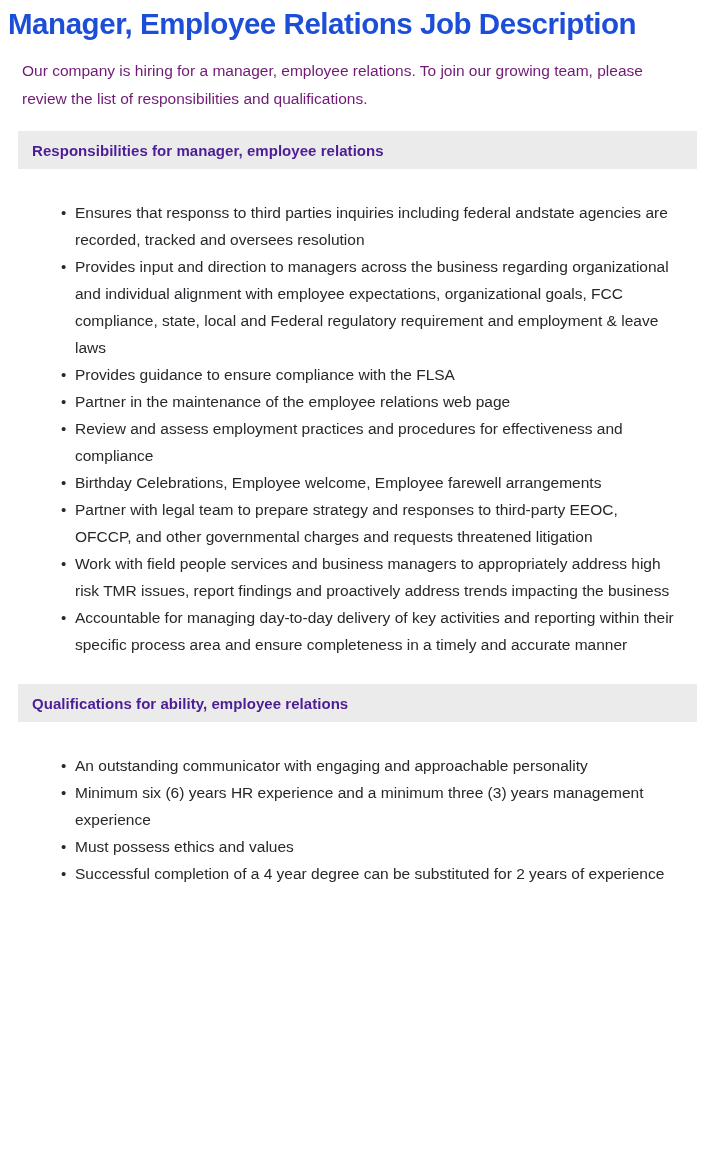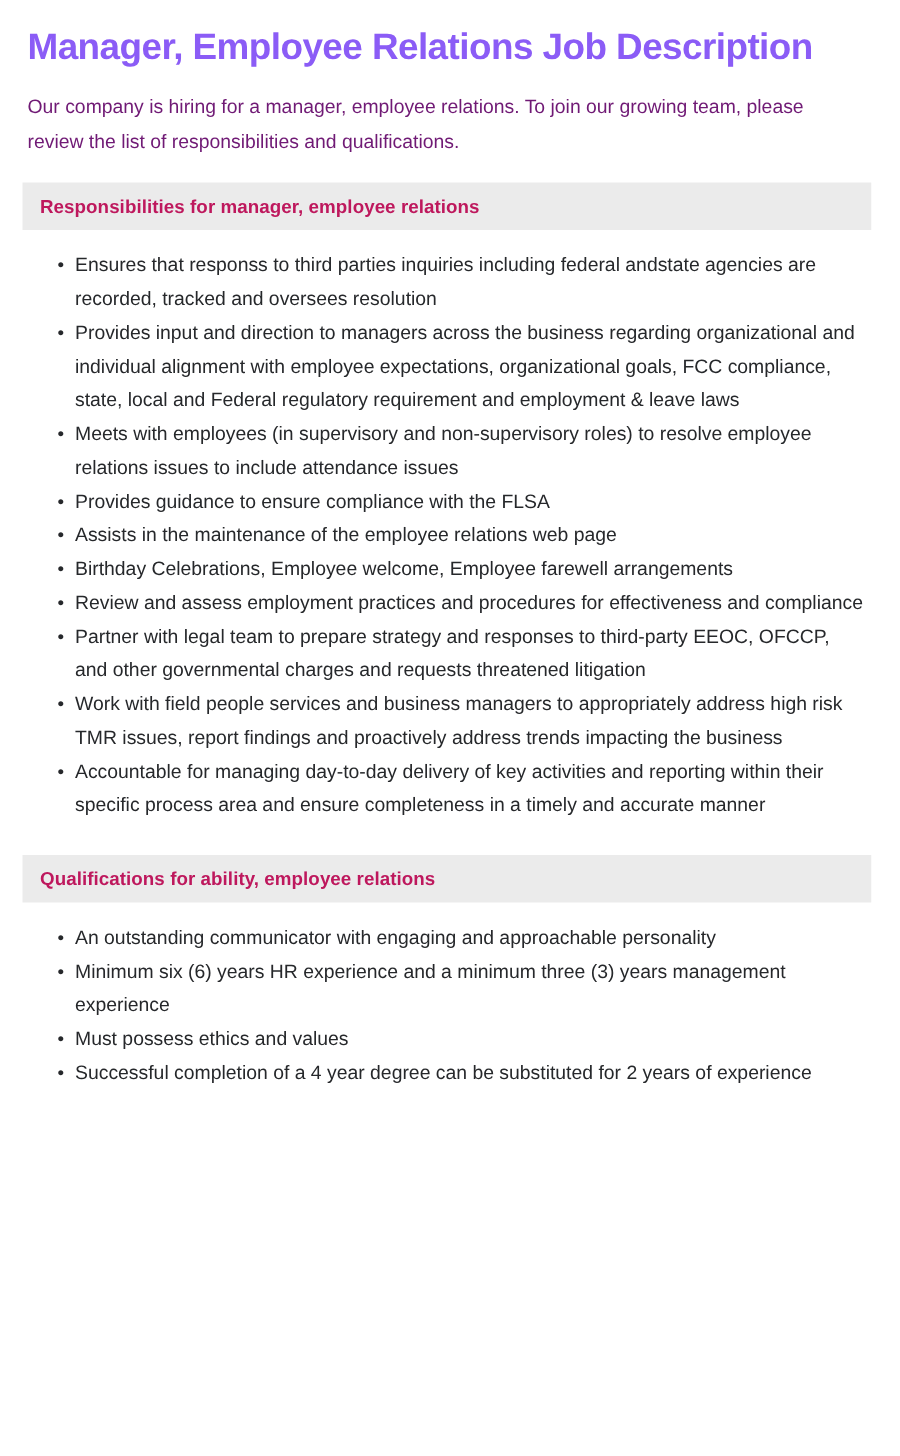--- a/index.html
+++ b/index.html
@@ -18,27 +18,27 @@
   .page {
     position: relative;
     width: 720px;
     min-height: 1165px;
     box-sizing: border-box;
     overflow: hidden;
   }
 
   
   .doc-title {
-    margin: 15px;
+    margin: 1px;
     padding: 4px 6px 0 7px;
     font-size: 29.5px;
     line-height: 38px;
     font-weight: bold;
     letter-spacing: -0.45px;
-    color: #8b5cf6;
+    color: #1d4ed8;
     white-space: nowrap;
   }
 
   
   .intro {
     margin: 14px 0 0 0;
     padding: 0 34px 0 22px;
     font-size: 15.5px;
     line-height: 28px;
     color: #701a75;
@@ -53,27 +53,27 @@
     height: 38px;
     background: #ebebeb;
     display: flex;
     align-items: center;
     box-sizing: border-box;
   }
   .section-header-text {
     padding-left: 14px;
     font-size: 15px;
     font-weight: bold;
-    color: #be185d;
+    color: #4c1d95;
     letter-spacing: 0.05px;
   }
 
   
   ul.bullets {
-    margin: 1px;
+    margin: 16px;
     padding: 14px 28px 0 59px;
     list-style: none;
   }
   ul.bullets > li {
     position: relative;
     font-size: 15.5px;
     line-height: 27px;
     color: #26282b;
     margin: 0 0 0 0;
     padding: 0 0 0 0;
@@ -101,25 +101,24 @@
 
   <p class="intro">Our company is hiring for a manager, employee relations. To join our growing team, please review the list of responsibilities and qualifications.</p>
 
   <div class="section">
     <div class="section-header">
       <span class="section-header-text">Responsibilities for manager, employee relations</span>
     </div>
     <ul class="bullets">
       <li>Ensures that responss to third parties inquiries including federal andstate agencies are recorded, tracked and oversees resolution</li>
       <li>Provides input and direction to managers across the business regarding organizational and individual alignment with employee expectations, organizational goals, FCC compliance, state, local and Federal regulatory requirement and employment &amp; leave laws</li>
-      <li>Meets with employees (in supervisory and non-supervisory roles) to resolve employee relations issues to include attendance issues</li>
       <li>Provides guidance to ensure compliance with the FLSA</li>
-      <li>Assists in the maintenance of the employee relations web page</li>
+      <li>Partner in the maintenance of the employee relations web page</li>
+      <li>Review and assess employment practices and procedures for effectiveness and compliance</li>
       <li>Birthday Celebrations, Employee welcome, Employee farewell arrangements</li>
-      <li>Review and assess employment practices and procedures for effectiveness and compliance</li>
       <li>Partner with legal team to prepare strategy and responses to third-party EEOC, OFCCP, and other governmental charges and requests threatened litigation</li>
       <li>Work with field people services and business managers to appropriately address high risk TMR issues, report findings and proactively address trends impacting the business</li>
       <li>Accountable for managing day-to-day delivery of key activities and reporting within their specific process area and ensure completeness in a timely and accurate manner</li>
     </ul>
   </div>
 
   <div class="section" style="margin-top:26px;">
     <div class="section-header">
       <span class="section-header-text">Qualifications for ability, employee relations</span>
     </div>

